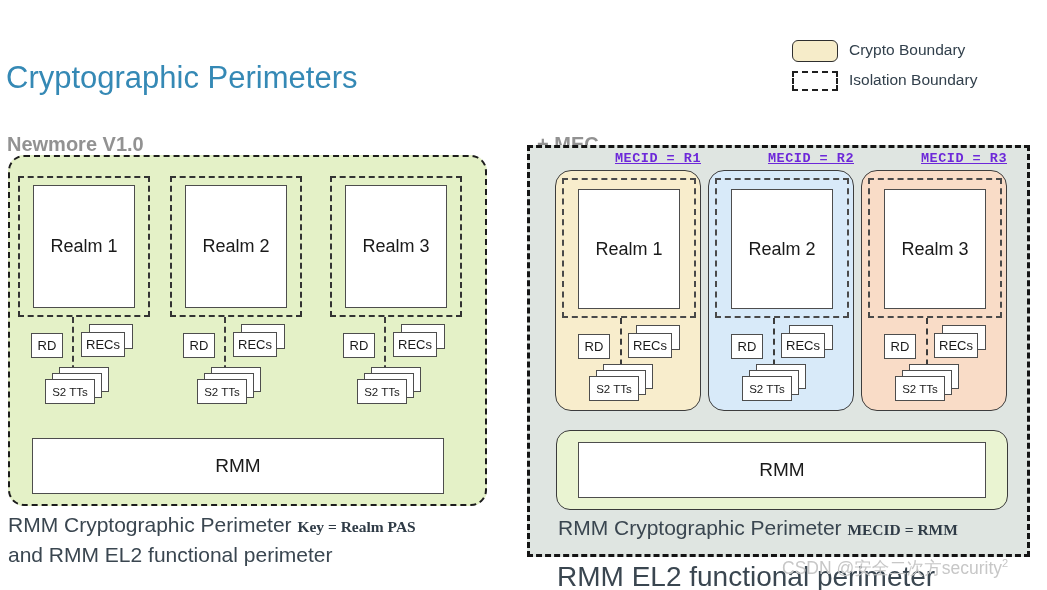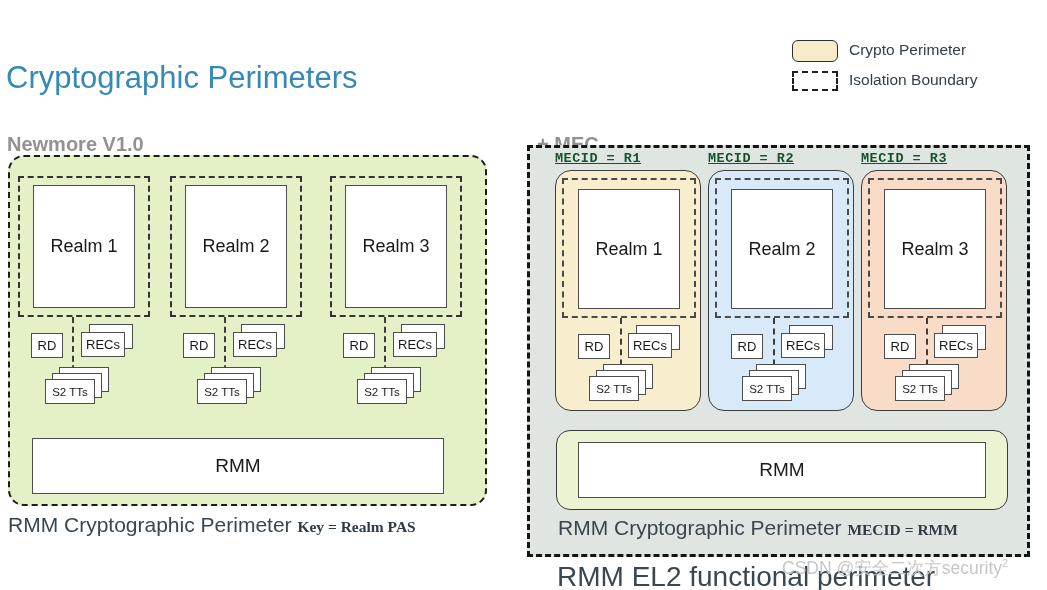--- a/index.html
+++ b/index.html
@@ -72,23 +72,23 @@
   .cap-left { left:8px; top:511px; width:505px; }
   .cap-right-inner { left:28px; top:366px; position:absolute; }
   .cap-right-below { left:557px; top:561px; font-size:28px; color:#3a4650; }
 
   
   .right-panel {
     left:527px; top:145px; width:503px; height:412px;
     background:#dfe5e1; border:3px dashed #141414;
   }
   .mecid {
-    position:absolute; top:3px; width:146px; text-align:left;
+    position:absolute; top:3px; width:146px; text-align:right;
     font-family:"Liberation Mono", monospace; font-weight:bold; font-size:13.5px;
-    color:#14532d; text-decoration:underline; letter-spacing:0.5px;
+    color:#6d28d9; text-decoration:underline; letter-spacing:0.5px;
   }
   .mecid.m1 { left:25px; } .mecid.m2 { left:178px; } .mecid.m3 { left:331px; }
 
   .rgroup { position:absolute; top:22px; width:146px; height:241px;
             border:1.6px solid #3d3d3d; border-radius:16px; }
   .rgroup.tan { left:25px;  background:#f8edcc; }
   .rgroup.blu { left:178px; background:#d8eaf9; }
   .rgroup.org { left:331px; background:#f9dcc7; }
 
   .rgroup .iso-box { left:6px; top:7px; width:134px; height:140px; border:2px dashed #4a4a4a; }
@@ -115,21 +115,21 @@
 </head>
 <body>
 
 <div class="page">
 
   <div class="abs title">Cryptographic Perimeters</div>
   <div class="abs subtitle l">Newmore V1.0</div>
   <div class="abs subtitle r">+ MEC</div>
 
   <div class="abs legend-swatch-crypto"></div>
-  <div class="abs legend-label one">Crypto Perimeter</div>
+  <div class="abs legend-label one">Crypto Boundary</div>
   <div class="abs legend-swatch-iso"></div>
   <div class="abs legend-label two">Isolation Boundary</div>
 
   <div class="abs left-panel">
 
     <div class="lgroup g1">
       <div class="iso-box"></div>
       <div class="realm-box">
           <span>Realm 1</span>
         </div>
@@ -200,20 +200,21 @@
       </div>
     </div>
 
     <div class="rmm-box-left">
         <span>RMM</span>
       </div>
   </div>
 
   <div class="abs cap cap-left">
     <span>RMM Cryptographic Perimeter </span><span class="code">Key = Realm PAS</span><br>
+    <span>and RMM EL2 functional perimeter</span>
   </div>
 
   <div class="abs right-panel">
 
     <div class="mecid m1">MECID = R1</div>
     <div class="mecid m2">MECID = R2</div>
     <div class="mecid m3">MECID = R3</div>
 
     <div class="rgroup tan">
       <div class="iso-box"></div>

